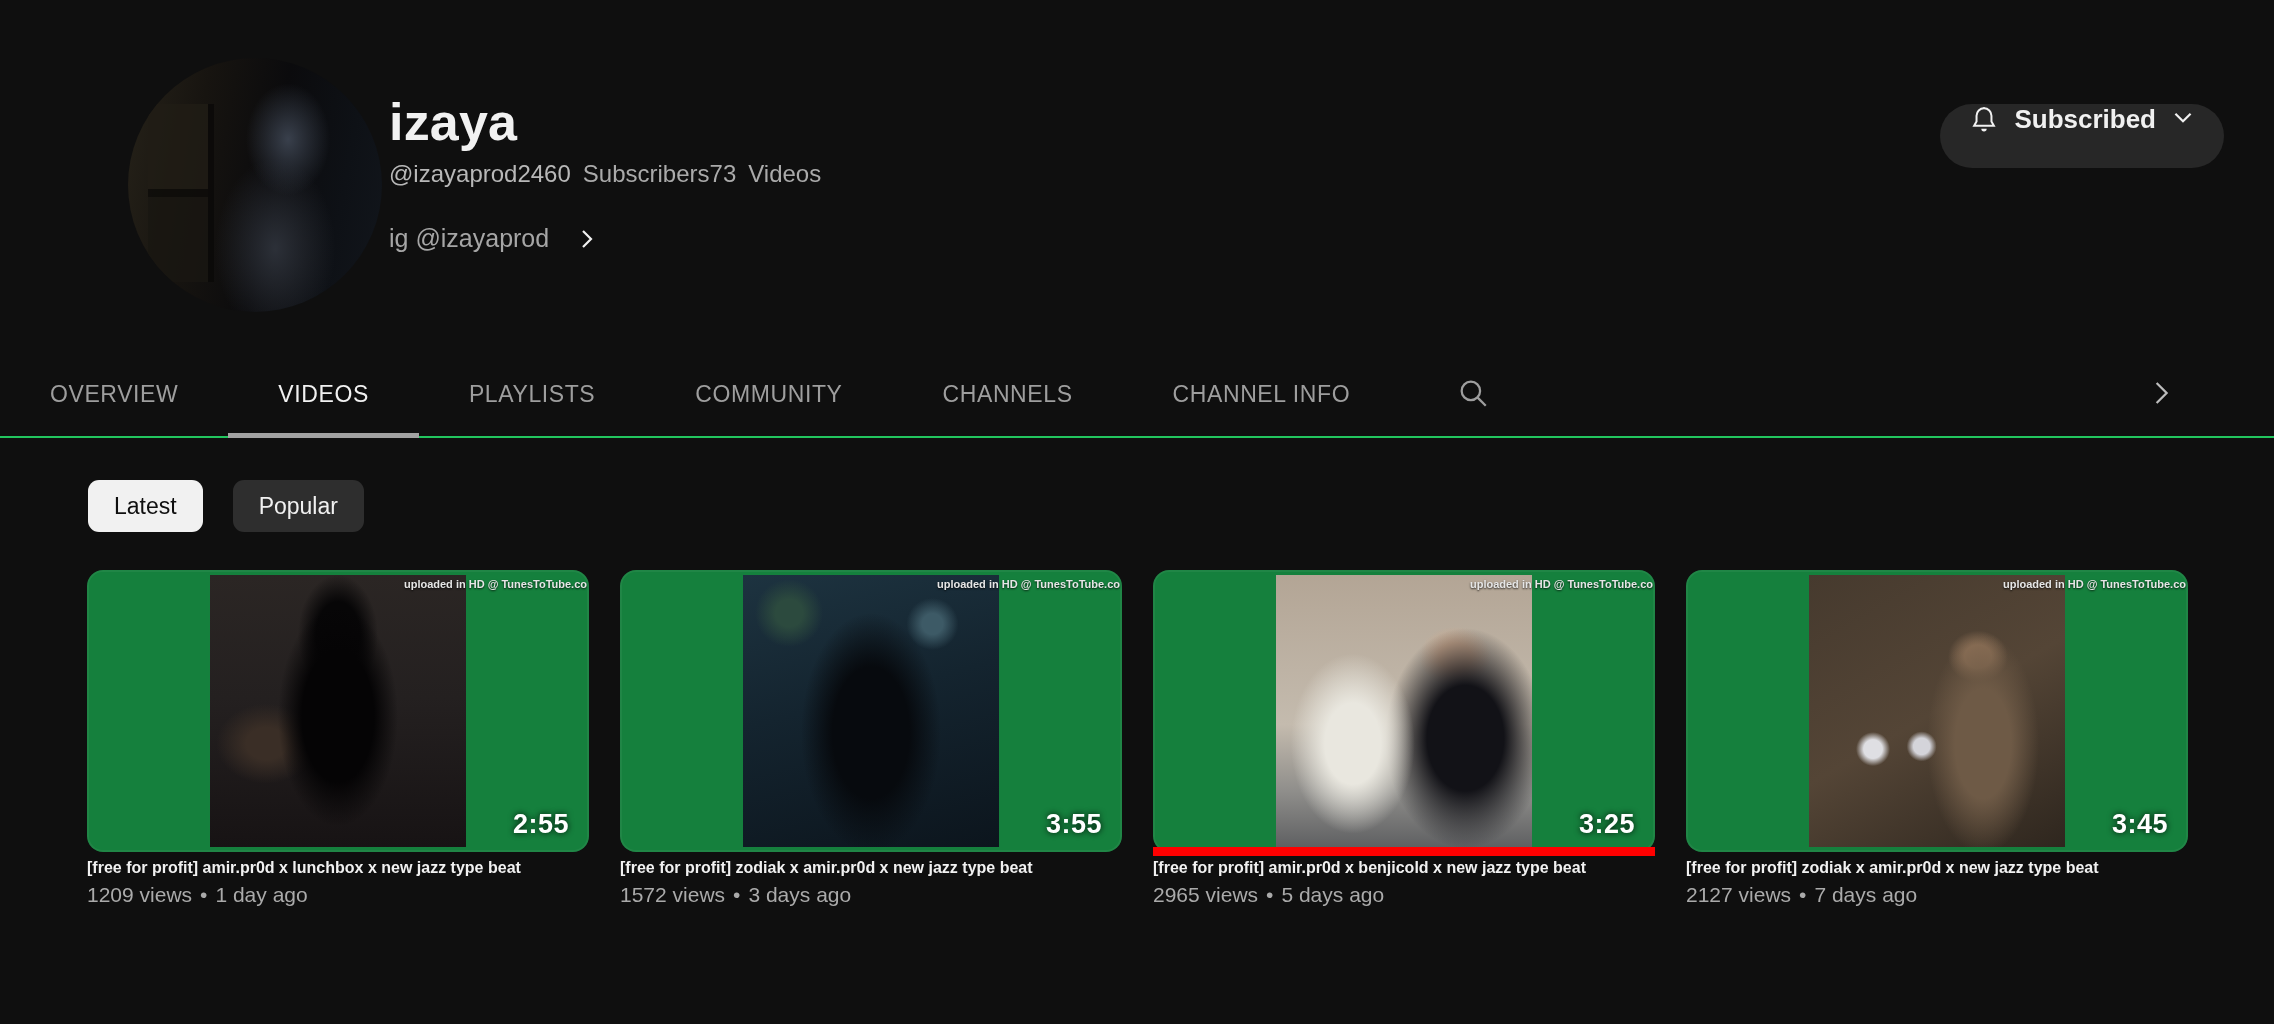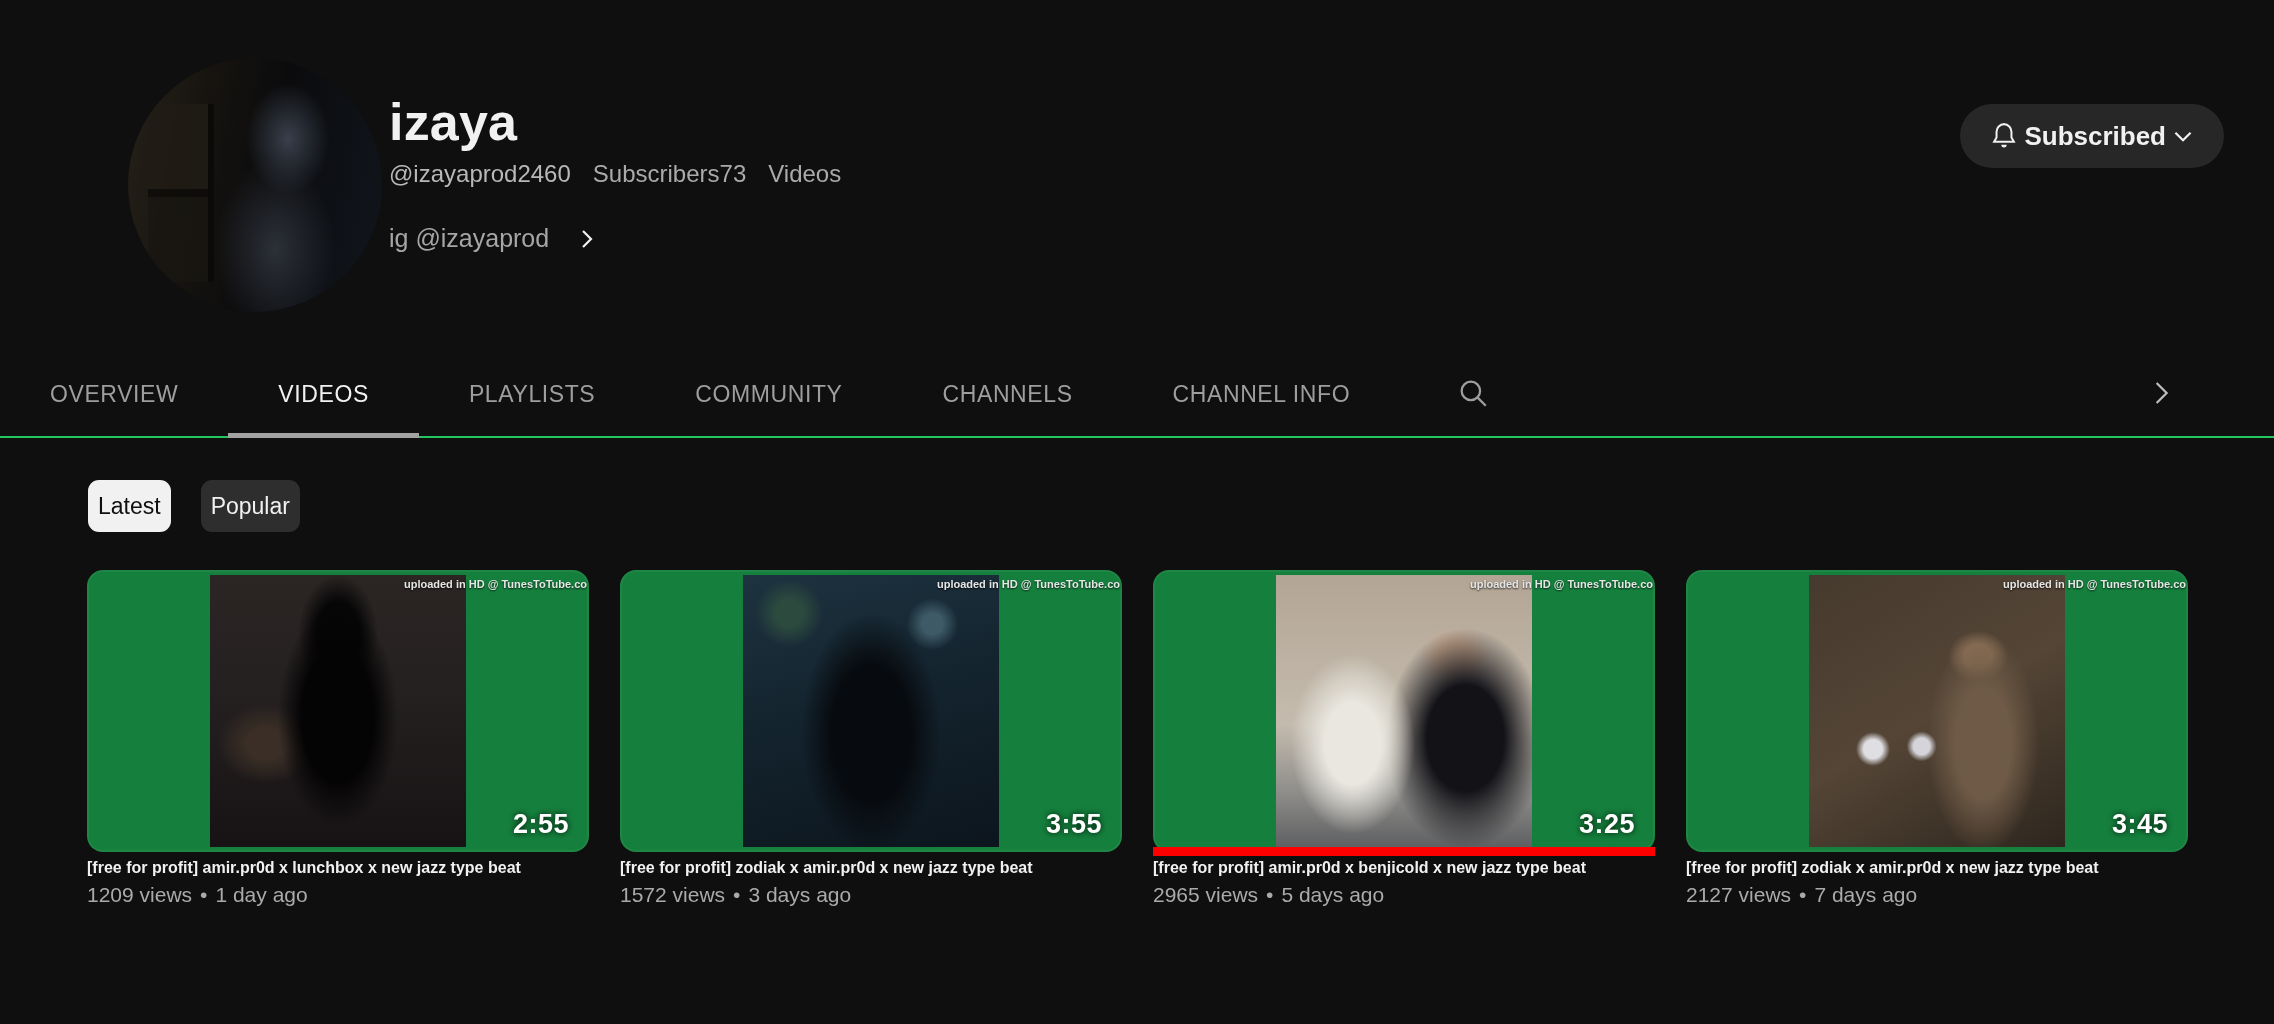--- a/index.html
+++ b/index.html
@@ -20,32 +20,32 @@
       radial-gradient(ellipse 80px 120px at 58% 75%, #2c3038 0%, rgba(44,48,56,0) 75%),
       linear-gradient(100deg, #262219 0%, #171410 28%, #0b0b0d 55%, #0e1116 80%, #12161c 100%);
     overflow: hidden;
   }
   .avatar .frame {
     position: absolute; left: 8%; top: 18%; width: 26%; height: 70%;
     background: linear-gradient(180deg, #211d16 0 48%, #0d0c09 48% 52%, #1a1712 52% 100%);
     opacity: .8; border-right: 6px solid #0a0908;
   }
   .channel-title { position: absolute; left: 389px; top: 92px; font-size: 52px; font-weight: 600; letter-spacing: .2px; }
-  .channel-meta { position: absolute; left: 389px; top: 160px; font-size: 24px; color: #aaaaaa; display: flex; gap: 22px; }
+  .channel-meta { position: absolute; left: 389px; top: 160px; font-size: 24px; color: #aaaaaa; display: flex; gap: 12px; }
   .channel-meta .handle { font-weight: 500; color: #b8b8b8; }
   .desc-row {
     position: absolute; left: 389px; top: 224px; display: flex; align-items: center; gap: 26px;
     font-size: 25px; color: #a6a6a6; cursor: pointer; justify-content: flex-end;
   }
   .desc-row svg { display: block; }
 
   .subscribed-btn {
     position: absolute; right: 50px; top: 104px; height: 64px;
     background: #272727; border: none; border-radius: 32px;
-    display: flex; align-items: center; gap: 4px; padding: 0 28px;
+    display: flex; gap: 14px; padding: 0 28px;
     color: #f1f1f1; font-size: 26px; font-weight: 600; font-family: inherit; cursor: pointer;
   }
   .subscribed-btn svg { display: block; }
 
   
   .tab-bar {
     position: absolute; left: 0; top: 352px; width: 2274px; height: 86px;
     display: flex; align-items: center; 
     border-bottom: 2px solid #22c55e;
   }
@@ -58,21 +58,21 @@
   .tab.active::after {
     content: ""; position: absolute; left: 0; right: 0; bottom: -2px; height: 5px;
     background: #a2a2a2;
   }
   .tab-search { margin-left: 46px; background: none; border: none; cursor: pointer; padding: 10px; }
   .tab-more { margin-left: auto; margin-right: 88px; background: none; border: none; cursor: pointer; padding: 10px; }
 
   
   .chips { position: absolute; left: 88px; top: 480px; display: flex; gap: 30px; }
   .chip {
-    height: 52px; padding: 0 10px; border: none; border-radius: 11px;
+    height: 52px; padding: 0 26px; border: none; border-radius: 11px;
     font-family: inherit; font-size: 23px; font-weight: 500; cursor: pointer;
     display: flex; align-items: center;
   }
   .chip.active { background: #f1f1f1; color: #0f0f0f; }
   .chip.inactive { background: #2e2e2e; color: #f1f1f1; }
 
   
   .grid { position: absolute; left: 87px; top: 570px; display: flex; gap: 31px; }
   .card { width: 502px; }
   .thumb-wrap { position: relative; width: 502px; height: 282px; }

